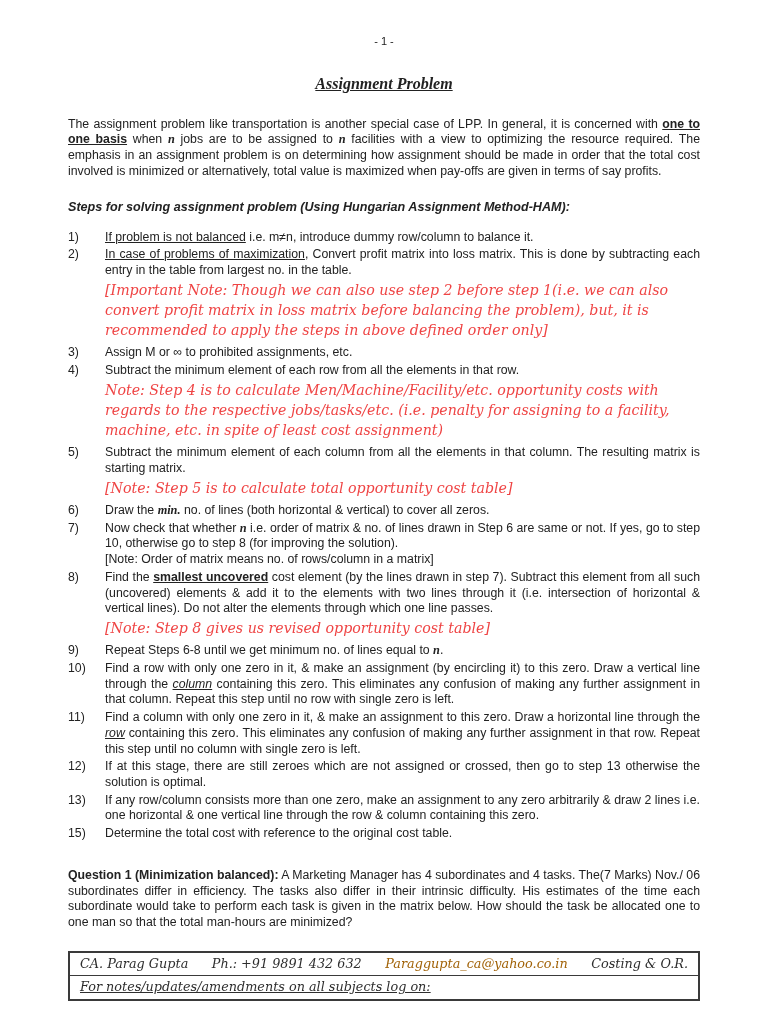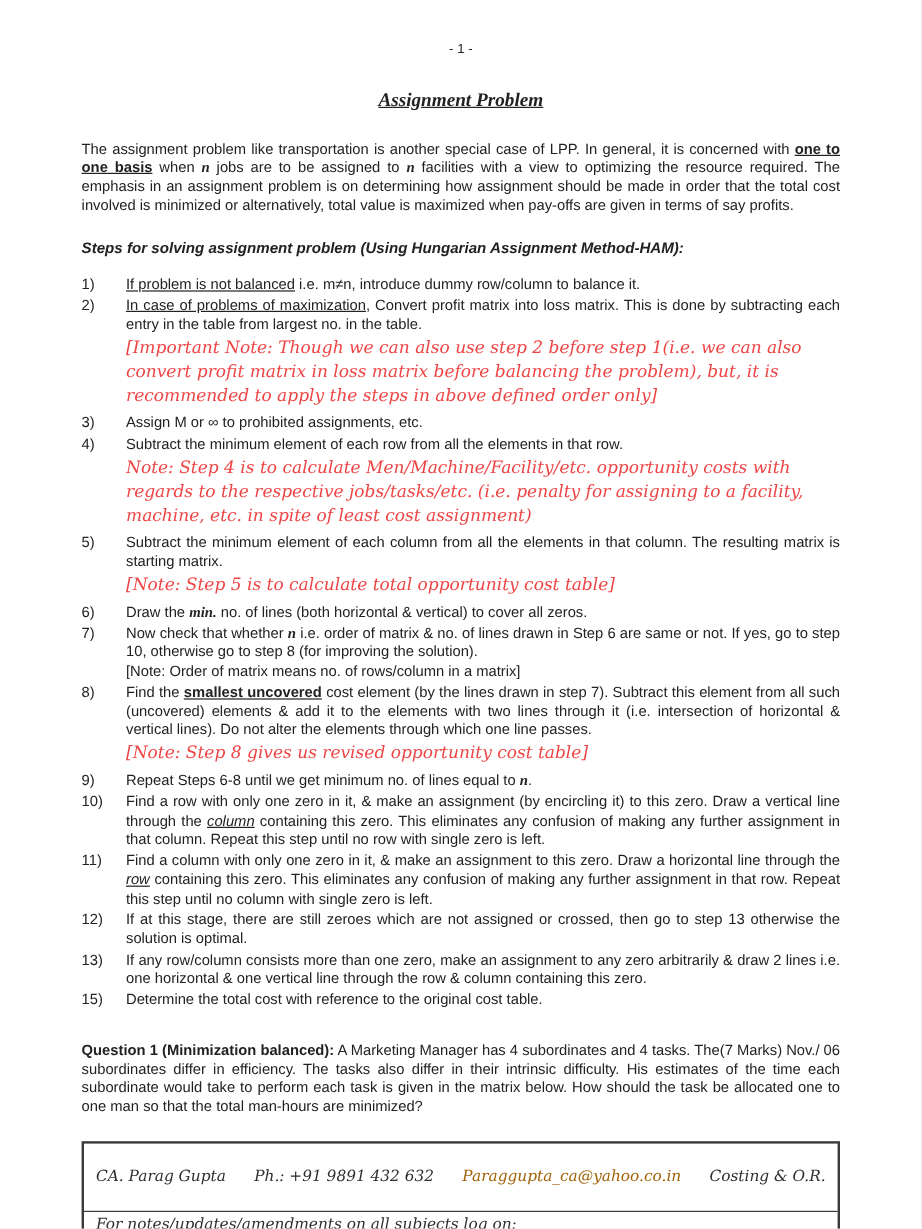--- a/index.html
+++ b/index.html
@@ -37,21 +37,21 @@
   .seg-iu{font-style:italic;text-decoration:underline;margin-top:24px;}
   .question{margin:14px 0 0 0;}
   .marks{float:right;}
   .footer{
     margin-top:20px;border:2px solid #3a3a3a;
     font-family:"DejaVu Serif",serif;font-style:italic;
     font-size:12.8px;color:#2e2e2e;
   }
   .footer-row1{
     display:flex;justify-content:space-between;align-items:center;
-    padding:20px 10px;border-bottom:1.5px solid #3a3a3a;
+    padding:3px 10px;border-bottom:1.5px solid #3a3a3a;
   }
   .footer-row2{
     padding:3px 10px;text-decoration:underline;
   }
   .footer a, .footer .link{color:#a16207;}
 </style>
 </head>
 <body>
 
 <div class="page">

